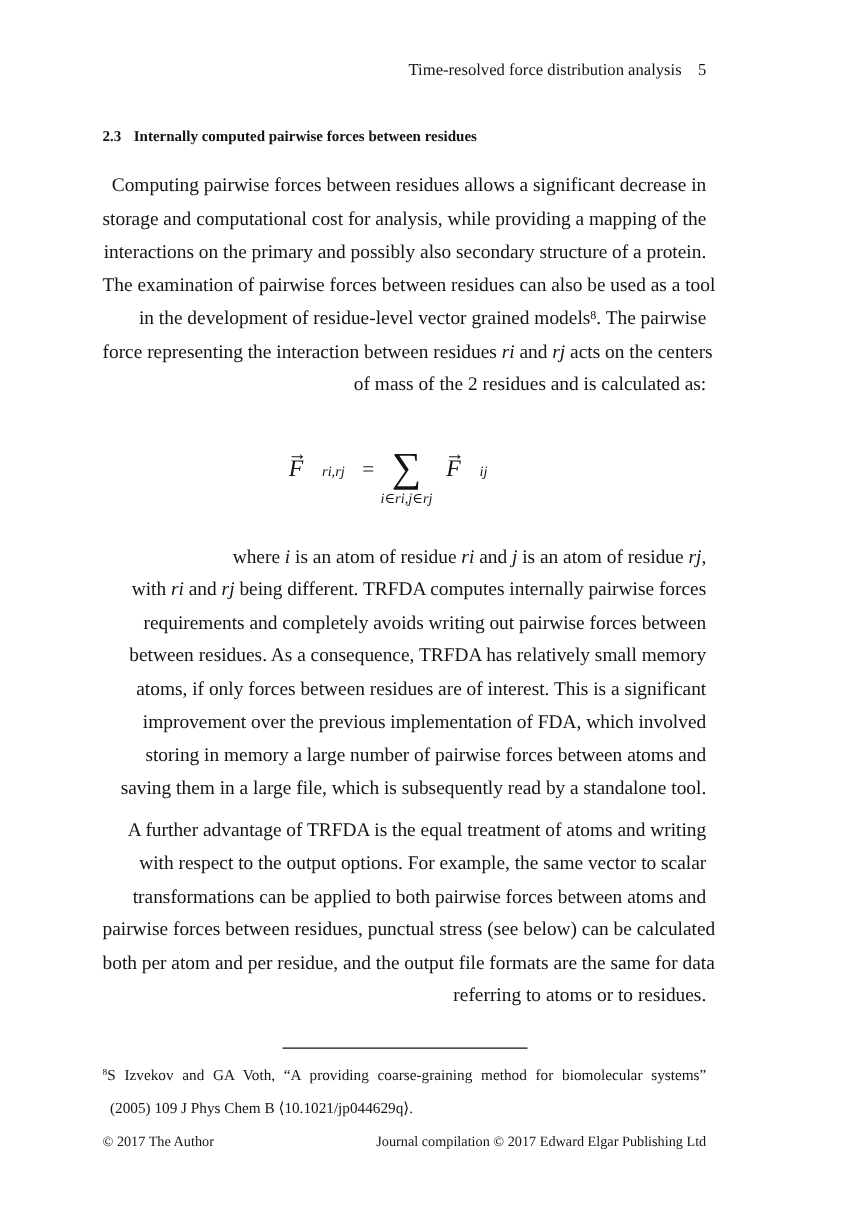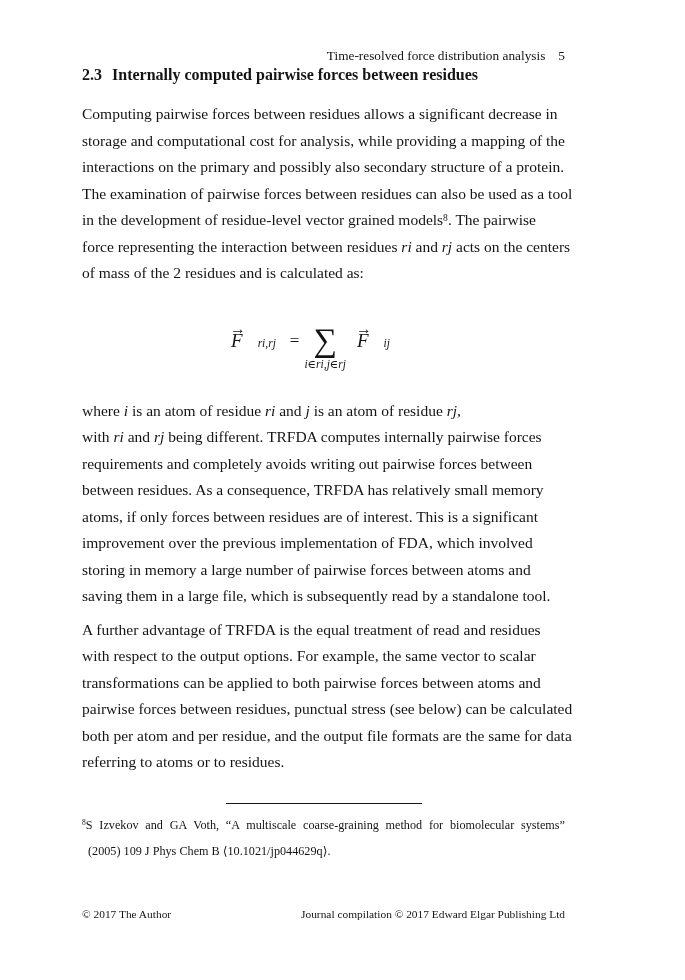--- a/index.html
+++ b/index.html
@@ -26,35 +26,37 @@
   .header {
     margin-top: 47px;
     text-align: right;
     font-size: 13.3px;
     line-height: 17px;
     white-space: nowrap;
   }
   .header .pagenum { margin-left: 13px; }
   
   .heading {
-    font-size: 16px;
+    margin-top: 35px;
+    font-size: 12px;
     font-weight: bold;
     line-height: 21px;
     white-space: nowrap;
   }
   .heading .num { margin-right: 10px; }
   
   .para {
     margin-top: 16px;
     font-size: 15.5px;
   }
   .para.follow { margin-top: 7px; }
   .para .line {
     line-height: 26.5px;
     white-space: nowrap;
+    text-align: right;
   }
   .it { font-style: italic; }
   sup {
     font-size: 0.62em;
     line-height: 0;
     vertical-align: baseline;
     position: relative;
     top: -0.45em;
   }
   
@@ -182,32 +184,32 @@
         <div class="line"><span>with </span><span class="it">ri</span><span> and </span><span class="it">rj</span><span> being different. TRFDA computes internally pairwise forces</span></div>
         <div class="line"><span>requirements and completely avoids writing out pairwise forces between</span></div>
         <div class="line"><span>between residues. As a consequence, TRFDA has relatively small memory</span></div>
         <div class="line"><span>atoms, if only forces between residues are of interest. This is a significant</span></div>
         <div class="line"><span>improvement over the previous implementation of FDA, which involved</span></div>
         <div class="line"><span>storing in memory a large number of pairwise forces between atoms and</span></div>
         <div class="line"><span>saving them in a large file, which is subsequently read by a standalone tool.</span></div>
       </div>
 
     <div class="para follow">
-        <div class="line"><span>A further advantage of TRFDA is the equal treatment of read and residues</span></div>
+        <div class="line"><span>A further advantage of TRFDA is the equal treatment of atoms and writing</span></div>
         <div class="line"><span>with respect to the output options. For example, the same vector to scalar</span></div>
         <div class="line"><span>transformations can be applied to both pairwise forces between atoms and</span></div>
         <div class="line"><span>pairwise forces between residues, punctual stress (see below) can be calculated</span></div>
         <div class="line"><span>both per atom and per residue, and the output file formats are the same for data</span></div>
         <div class="line"><span>referring to atoms or to residues.</span></div>
       </div>
 
     <hr class="footnote-sep">
 
     <div class="footnote">
-        <div class="line justify"><sup>8</sup><span>S Izvekov and GA Voth, “A multiscale coarse-graining method for biomolecular systems”</span></div>
+        <div class="line justify"><sup>8</sup><span>S Izvekov and GA Voth, “A providing coarse-graining method for biomolecular systems”</span></div>
         <div class="line indent"><span>(2005) 109 J Phys Chem B ⟨10.1021/jp044629q⟩.</span></div>
       </div>
 
   </div>
 
   <div class="footer">
     <span>© 2017 The Author</span>
     <span>Journal compilation © 2017 Edward Elgar Publishing Ltd</span>
   </div>
 </div>

